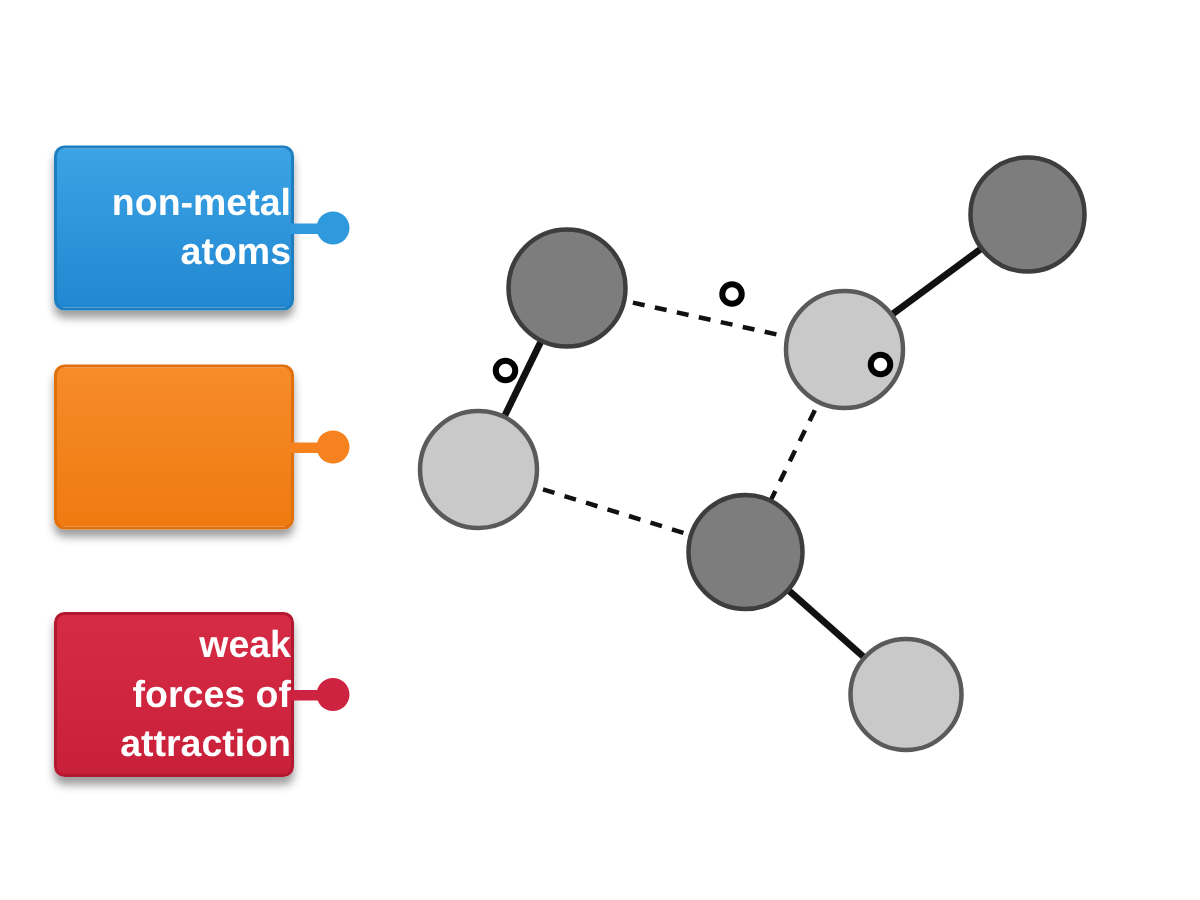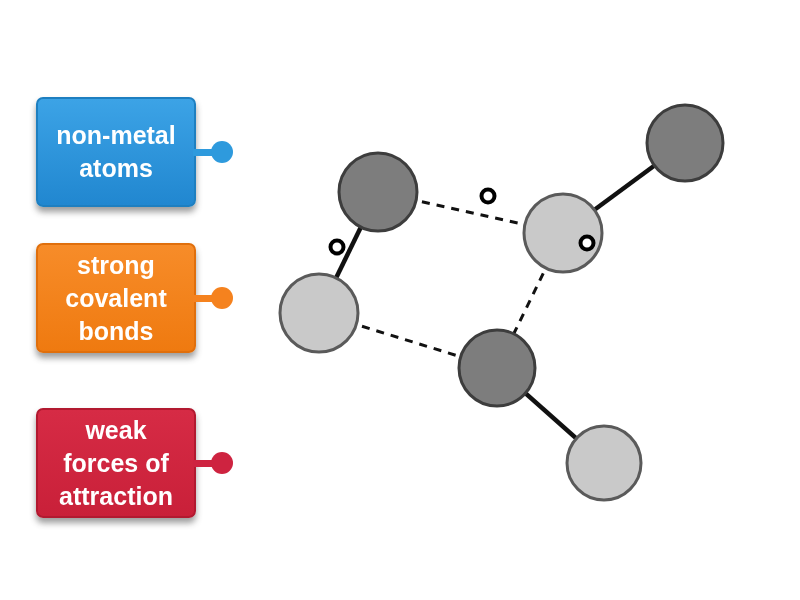--- a/index.html
+++ b/index.html
@@ -38,20 +38,21 @@
     font-size: 25px;
     line-height: 33px;
     box-shadow: 0 5px 6px rgba(40,40,40,0.45);
     cursor: pointer;
     user-select: none;
   }
   .label-text {
     white-space: pre-line;
     width: 100%;
     pointer-events: none;
+    text-align: right;
   }
   .label-box.pos-0 { top: 97px; }
   .label-box.pos-1 { top: 243px; }
   .label-box.pos-2 { top: 408px; }
   .connector-bar {
     position: absolute;
     right: -27px;
     top: 50%;
     margin-top: -3.5px;
     width: 28px;
@@ -91,23 +92,20 @@
     </svg>
 
   <div class="label-box pos-0" style="background: linear-gradient(rgb(60, 163, 230), rgb(33, 135, 208)); border-color: rgb(30, 127, 192); color: rgb(255, 255, 255);">
     <span class="label-text">non-metal
 atoms</span>
     <span class="connector-bar" style="background: rgb(46, 154, 221);"></span>
     <span class="connector-dot" style="background: rgb(46, 154, 221);"></span>
   </div>
 
   <div class="label-box pos-1" style="background: linear-gradient(rgb(247, 140, 41), rgb(239, 122, 16)); border-color: rgb(224, 111, 12); color: rgb(255, 255, 255);">
-    <span class="label-text">strong
-covalent
-bonds</span>
     <span class="connector-bar" style="background: rgb(245, 130, 30);"></span>
     <span class="connector-dot" style="background: rgb(245, 130, 30);"></span>
   </div>
 
   <div class="label-box pos-2" style="background: linear-gradient(rgb(214, 43, 69), rgb(201, 32, 57)); border-color: rgb(178, 25, 48); color: rgb(255, 255, 255);">
     <span class="label-text">weak
 forces of
 attraction</span>
     <span class="connector-bar" style="background: rgb(206, 35, 64);"></span>
     <span class="connector-dot" style="background: rgb(206, 35, 64);"></span>

